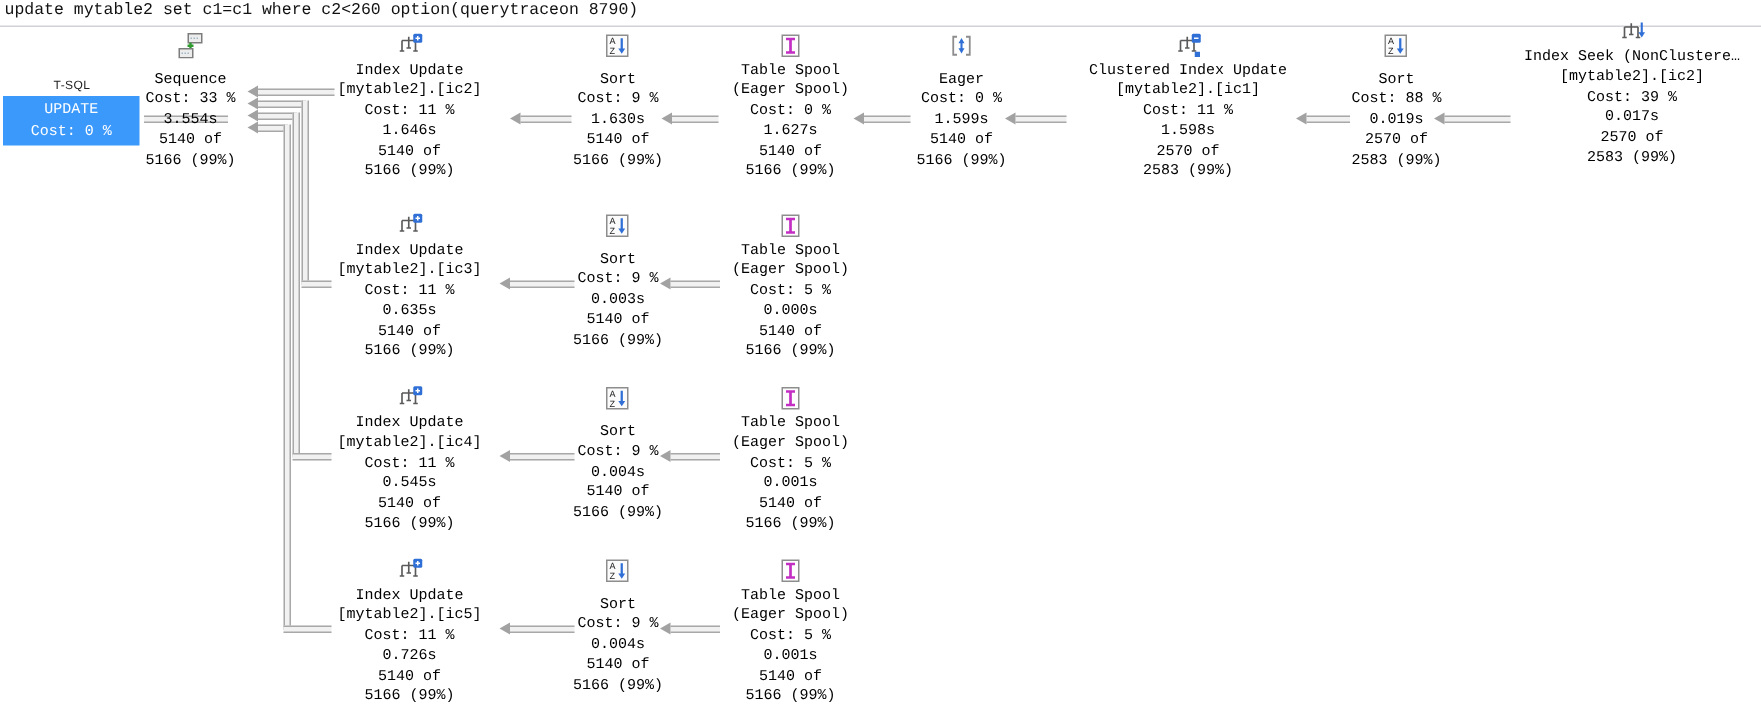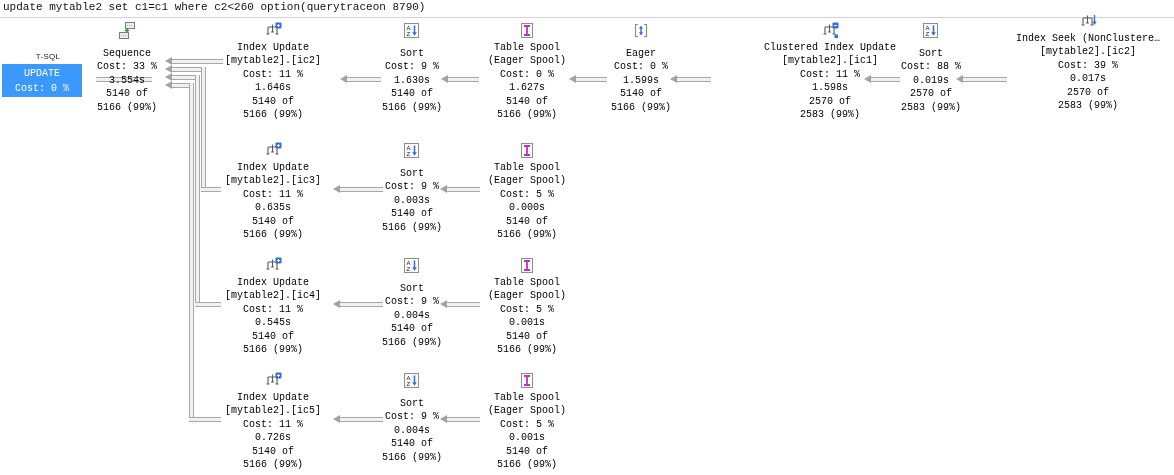--- a/index.html
+++ b/index.html
@@ -5,21 +5,21 @@
   html,body { margin:0; padding:0; background:#ffffff; }
   body {
     width:1174px; height:475px; position:relative; overflow:hidden;
     font-family:"Liberation Mono","DejaVu Sans Mono",monospace; color:#000;
   }
   .sqltext { position:absolute; left:3px; top:1px; font-size:11px; white-space:pre; color:#111; }
   .divider { position:absolute; left:0; top:17px; width:1174px; height:0; border-top:1px solid #d2d2d8; }
 
   .tsql-label { position:absolute; left:2px; top:52px; width:92px; text-align:center;
     font-family:"Liberation Sans",sans-serif; font-size:8px; color:#222; letter-spacing:0.3px; }
-  .stmt-box { position:absolute; left:2px; top:64px; width:80px; height:33px; background:#3b99fc;
+  .stmt-box { position:absolute; left:2px; top:64px; width:91px; height:33px; background:#3b99fc;
     color:#ffffff; font-size:10px; line-height:15px; text-align:center; padding-top:2px; box-sizing:border-box; }
 
   .node { position:absolute; text-align:center; font-size:10px; line-height:13.4px; color:#000; }
   .nicon { height:17px; margin-bottom:2px; display:flex; justify-content:center; align-items:flex-end; }
   .node5 .nicon { margin-bottom:8px; }
   .nl { white-space:nowrap; }
 
   .eh { position:absolute; height:3px; background:#f1f1f1; border-top:1px solid #a8a8a8; border-bottom:1px solid #a8a8a8; }
   .ev { position:absolute; width:3px;  background:#f1f1f1; border-left:1px solid #a8a8a8; border-right:1px solid #a8a8a8; }
   .earr { position:absolute; width:0; height:0;
@@ -191,21 +191,21 @@
         <use href="#i-split"></use>
       </svg>
     </div>
   <div class="nl">Eager</div>
   <div class="nl">Cost: 0 %</div>
   <div class="nl">1.599s</div>
   <div class="nl">5140 of</div>
   <div class="nl">5166 (99%)</div>
 </div>
 
-<div class="node node6" style="left:750px;top:22px;width:160px">
+<div class="node node6" style="left:712px;top:22px;width:160px">
   <div class="nicon">
       <svg width="18" height="17">
         <use href="#i-cidxupd"></use>
       </svg>
     </div>
   <div class="nl">Clustered Index Update</div>
   <div class="nl">[mytable2].[ic1]</div>
   <div class="nl">Cost: 11 %</div>
   <div class="nl">1.598s</div>
   <div class="nl">2570 of</div>

